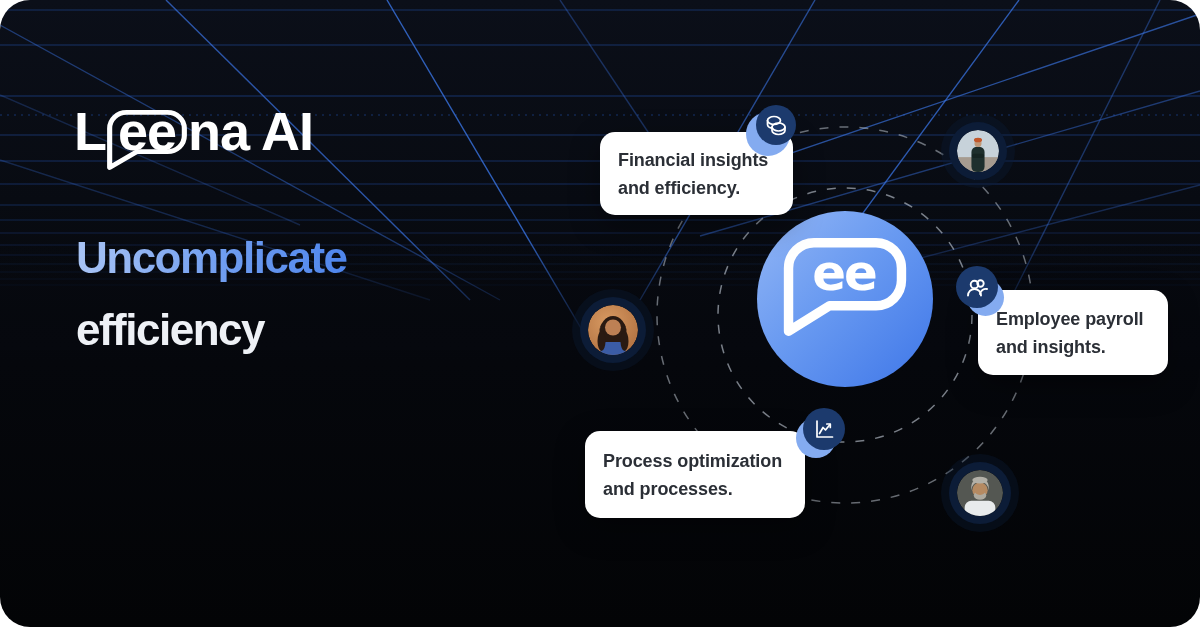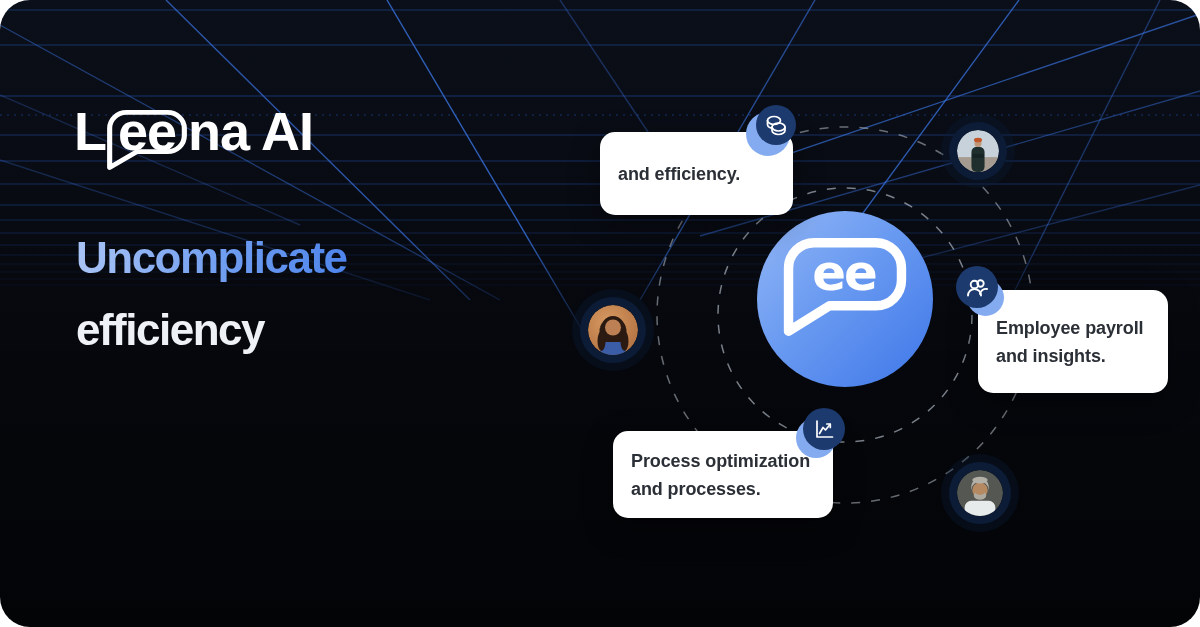--- a/index.html
+++ b/index.html
@@ -43,22 +43,22 @@
   
   .card{
     position:absolute;background:#ffffff;border-radius:15px;z-index:5;
     display:flex;flex-direction:column;justify-content:center;
     padding:0 18px;box-sizing:border-box;
     box-shadow:0 10px 30px rgba(0,0,0,.35);
     color:#2b2f36;font-size:18px;line-height:28px;font-weight:600;letter-spacing:-.1px;
   }
   .card div{white-space:nowrap;}
   .card-financial{left:600px;top:132px;width:193px;height:83px;}
-  .card-employee{left:978px;top:290px;width:190px;height:103px;}
-  .card-process{left:613px;top:431px;width:220px;height:87px;}
+  .card-employee{left:978px;top:290px;width:190px;height:85px;}
+  .card-process{left:585px;top:431px;width:220px;height:87px;}
 
   
   .badge-light,.badge-dark{position:absolute;border-radius:50%;z-index:6;}
   .badge-light{background:#84abf0;}
   .badge-dark{background:#1c3a6d;display:flex;align-items:center;justify-content:center;}
 
   
   .avatar{
     position:absolute;border-radius:50%;overflow:hidden;z-index:7;
     box-shadow:0 0 0 8px #0c1c37, 0 0 0 16px rgba(12,28,55,.35);
@@ -136,20 +136,21 @@
   </h1>
 
   <div class="bot-circle">
     <svg width="124" height="100" viewBox="0 0 112 90">
       <path d="M 28,5 H 84 A 23,23 0 0 1 107,28 V 39 A 23,23 0 0 1 84,62 H 42 L 5,85 V 28 A 23,23 0 0 1 28,5 Z" fill="none" stroke="#ffffff" stroke-width="8.5" stroke-linejoin="round"></path>
       <text x="55" y="48" text-anchor="middle" fill="#ffffff" font-family="DejaVu Sans, sans-serif" font-size="45" font-weight="bold" letter-spacing="-2">ee</text>
     </svg>
   </div>
 
   <div class="card card-financial">
+    <div>Financial insights</div>
     <div>and efficiency.</div>
   </div>
   <div class="card card-employee">
     <div>Employee payroll</div>
     <div>and insights.</div>
   </div>
   <div class="card card-process">
     <div>Process optimization</div>
     <div>and processes.</div>
   </div>

